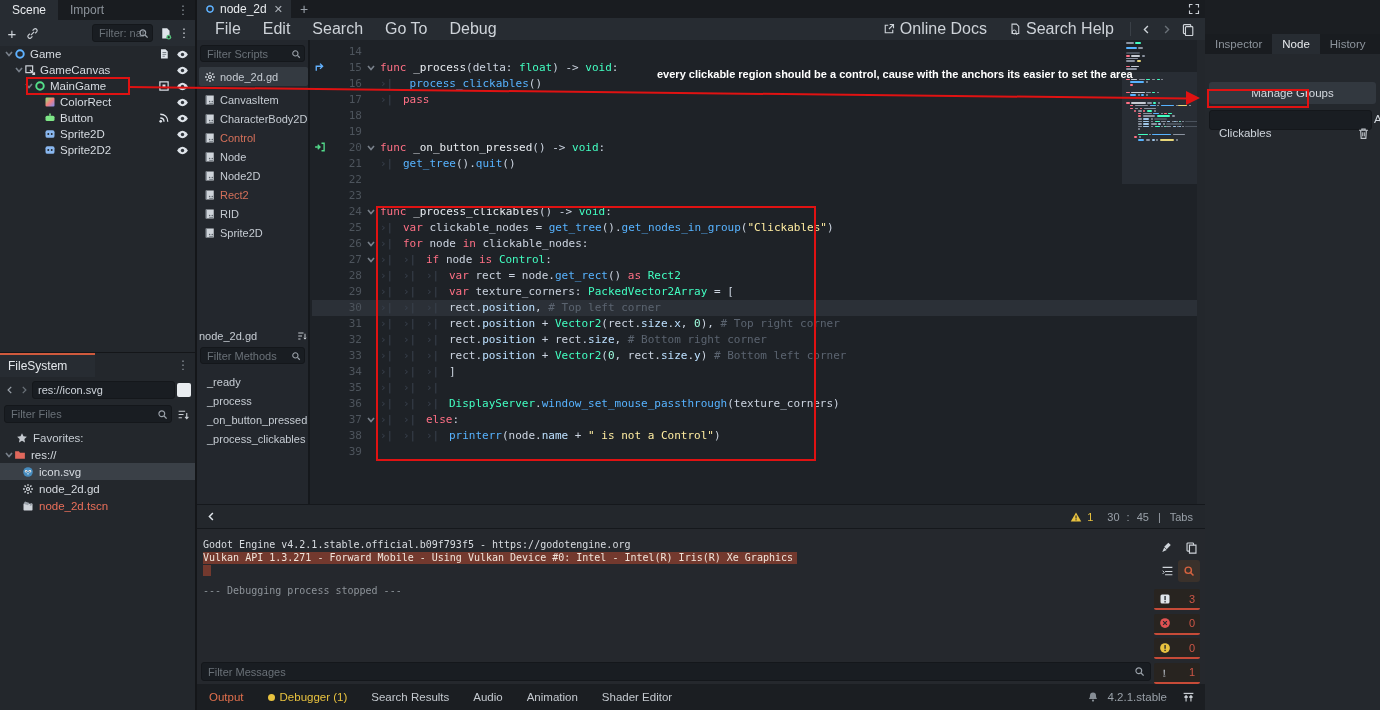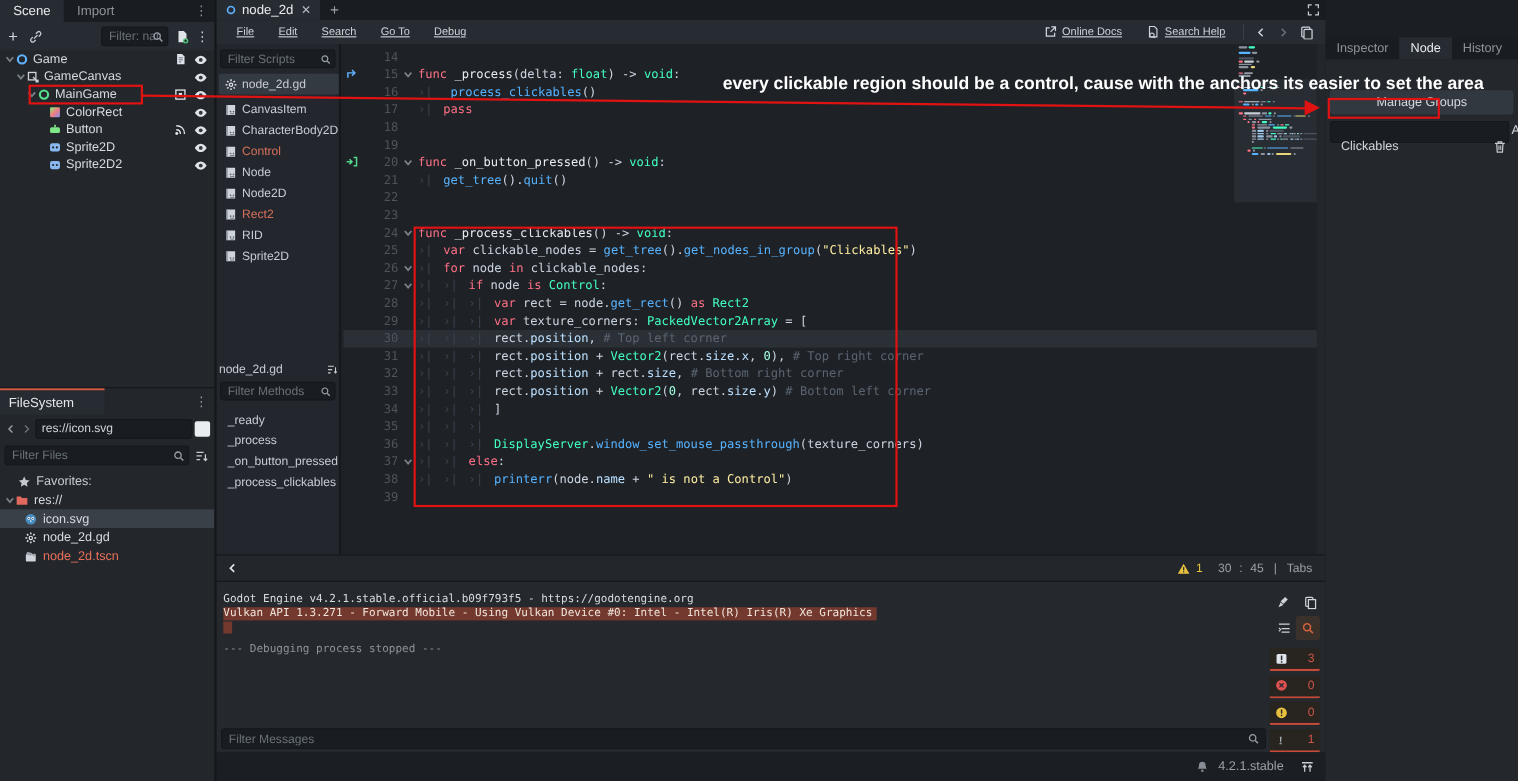--- a/index.html
+++ b/index.html
@@ -26,21 +26,21 @@
   .arrow{width:10px;height:10px;display:inline-flex;align-items:center;justify-content:center;}
   
   #fs-panel{left:0;top:352px;width:195px;height:358px;background:#23272c;border-top:1px solid #141619;}
   #fs-tabline{left:0;top:0;width:95px;height:2px;background:#cf5a3d;}
   #fs-tab{left:0;top:2px;width:95px;height:22px;background:#272c32;display:flex;align-items:center;padding-left:8px;color:#e4e8ec;}
   .fsrow{position:absolute;left:0;width:195px;height:17px;display:flex;align-items:center;font-size:11.5px;}
   
   #center{left:195px;top:0;width:1010px;height:710px;background:#1e2227;border-left:2px solid #141619;border-right:2px solid #141619;}
   #script-tabstrip{left:0;top:0;width:1008px;height:18px;background:#191c20;display:flex;align-items:stretch;}
   #menubar{left:0;top:18px;width:1008px;height:22px;background:#272c32;display:flex;align-items:center;gap:2px;padding:0 8px;}
-  .menu-item{padding:0 10px;color:#ced3d9;font-size:10px;text-decoration:underline;}
+  .menu-item{padding:0 10px;color:#ced3d9;font-size:16px;}
   #scripts-list{left:0;top:40px;width:113px;height:464px;background:#23272d;border-right:2px solid #15181c;}
   .slrow{position:absolute;left:2px;width:109px;height:19px;display:flex;align-items:center;font-size:11px;color:#c6ccd3;white-space:nowrap;overflow:hidden;}
   #code-editor{left:115px;top:40px;width:893px;height:464px;background:#1e2227;overflow:hidden;}
   .cl{position:absolute;left:0;width:893px;height:16px;font-size:11px;line-height:16px;white-space:pre;}
   .cl .num{position:absolute;left:18px;width:32px;text-align:right;color:#4d545c;}
   .cl .gic{position:absolute;left:2px;top:1px;}
   .cl .fold{position:absolute;left:54px;top:3px;}
   .cl .code{position:absolute;left:68px;top:0;}
   .cl.cur{background:#2b3037;}
   .tabmark{display:inline-block;width:23px;color:#39424e;}
@@ -66,21 +66,21 @@
   
   #right{left:1205px;top:0;width:175px;height:710px;background:#24282d;margin-top:34px;}
   #right-tabs{height:20px;background:#191c20;display:flex;}
   #right-tabs .tab{padding:0 10px;font-size:11.5px;}
   #sig-row{position:absolute;left:0;top:20px;width:175px;height:24px;display:flex;align-items:center;font-size:11.5px;}
   .btn{background:#32383f;border-radius:3px;color:#d5dae0;display:flex;align-items:center;justify-content:center;}
   
   .ann-box{position:absolute;border:2px solid #e01212;pointer-events:none;}
   #ann-arrow{position:absolute;left:128px;top:86px;width:1060px;height:2.4px;background:#e01212;transform:rotate(0.62deg);transform-origin:left center;pointer-events:none;}
   #ann-head{position:absolute;left:1186px;top:91px;width:0;height:0;border-top:7px solid transparent;border-bottom:7px solid transparent;border-left:14px solid #e01212;pointer-events:none;}
-  #ann-note{position:absolute;left:657px;top:68px;color:#ffffff;font-weight:bold;font-size:16px;white-space:nowrap;pointer-events:none;text-align:right;}
+  #ann-note{position:absolute;left:657px;top:68px;color:#ffffff;font-weight:bold;font-size:11px;white-space:nowrap;pointer-events:none;text-align:right;}
 </style>
 </head>
 <body>
 
 <div id="left" class="abs">
   <div class="tabstrip" style="height:20px;">
     <div class="tab active">Scene</div>
     <div class="tab">Import</div>
     <div style="flex:1"></div>
     <div class="tab" style="padding:0 6px;">⋮</div>
@@ -840,20 +840,41 @@
       <span class="ico" style="position:absolute;right:6px;">
         <svg width="11" height="11" viewBox="0 0 16 16">
             <circle cx="7" cy="7" r="4.2" fill="none" stroke="#9aa1a9" stroke-width="1.7"></circle>
             <line x1="10.3" y1="10.3" x2="14" y2="14" stroke="#9aa1a9" stroke-width="1.9"></line>
           </svg>
       </span>
     </span>
   </div>
 
   <div id="bottom-bar" class="abs">
+    <div id="bottom-tabs" style="display:flex;align-items:center;">
+        <span class="bbtab">
+          <span style="color: rgb(226, 112, 77);">Output</span>
+        </span>
+        <span class="bbtab">
+          <span style="width: 7px; height: 7px; border-radius: 50%; background: rgb(232, 194, 63);"></span>
+          <span style="color: rgb(232, 194, 63);">Debugger (1)</span>
+        </span>
+        <span class="bbtab">
+          <span>Search Results</span>
+        </span>
+        <span class="bbtab">
+          <span>Audio</span>
+        </span>
+        <span class="bbtab">
+          <span>Animation</span>
+        </span>
+        <span class="bbtab">
+          <span>Shader Editor</span>
+        </span>
+      </div>
     <div style="flex:1"></div>
     <span class="ico" style="width:18px;">
       <svg width="12" height="12" viewBox="0 0 16 16">
           <path d="M8 2a4 4 0 0 1 4 4c0 3 .9 3.9 1.5 4.6H2.5C3.1 9.9 4 9 4 6a4 4 0 0 1 4-4z" fill="#868d95"></path>
           <circle cx="8" cy="12.8" r="1.5" fill="#868d95"></circle>
         </svg>
     </span>
     <span class="dim" style="margin:0 10px 0 6px;">4.2.1.stable</span>
     <span class="ico" style="width:22px;margin-right:6px;">
       <svg width="13" height="13" viewBox="0 0 16 16">

